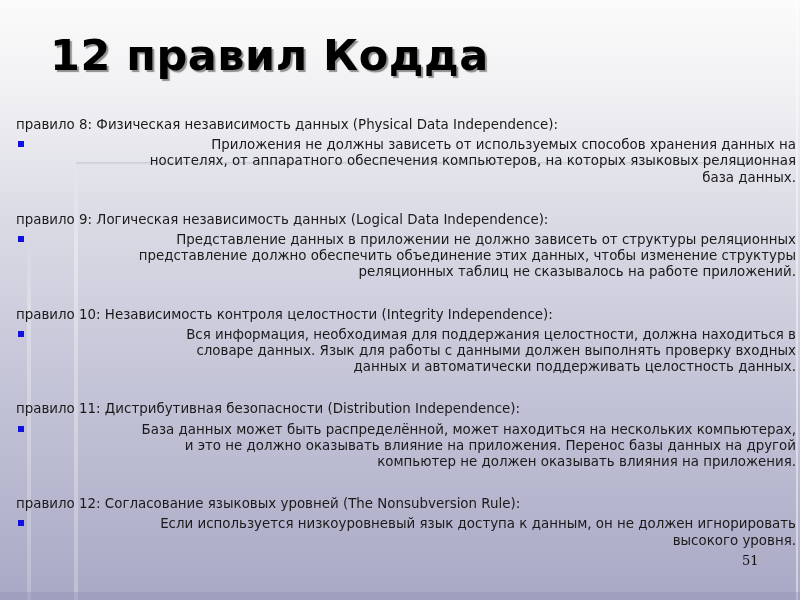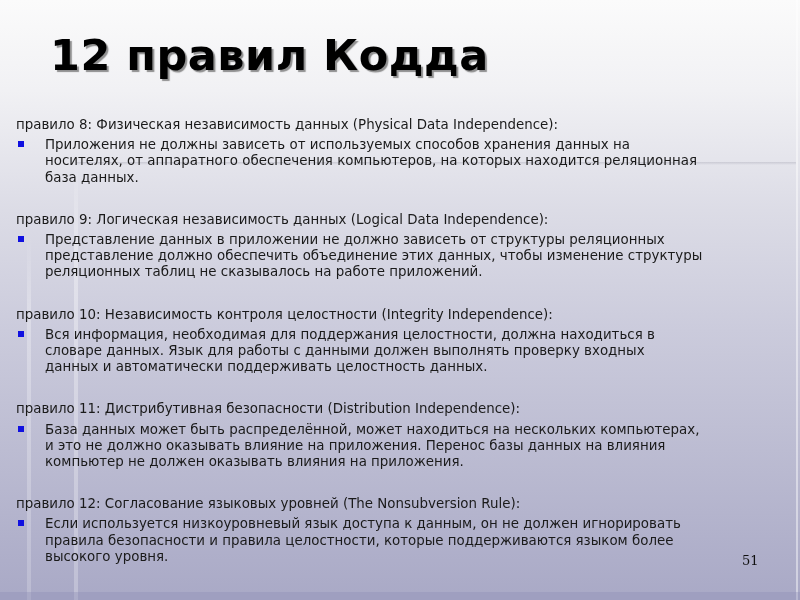--- a/index.html
+++ b/index.html
@@ -74,20 +74,21 @@
     .rule {
       margin: 0 0 26px 0;
     }
     .rule-heading {
       margin: 0 0 4px 0;
       white-space: nowrap;
     }
     .rule-body {
       position: relative;
       padding-left: 29px;
+      text-align: right;
     }
     .bullet {
       position: absolute;
       left: 2px;
       top: 4px;
       width: 6px;
       height: 6px;
       background: #1010e0;
     }
     .body-line {
@@ -115,21 +116,21 @@
 
   <h1 class="title">12 правил Кодда</h1>
 
   <div class="content">
 
     <div class="rule">
       <div class="rule-heading">правило 8: Физическая независимость данных (Physical Data Independence):</div>
       <div class="rule-body">
         <span class="bullet" style="background: rgb(16, 16, 224);"></span>
         <span class="body-line">Приложения не должны зависеть от используемых способов хранения данных на</span>
-        <span class="body-line">носителях, от аппаратного обеспечения компьютеров, на которых находится реляционная</span>
+        <span class="body-line">носителях, от аппаратного обеспечения компьютеров, на которых языковых реляционная</span>
         <span class="body-line">база данных.</span>
       </div>
     </div>
 
     <div class="rule">
       <div class="rule-heading">правило 9: Логическая независимость данных (Logical Data Independence):</div>
       <div class="rule-body">
         <span class="bullet" style="background: rgb(16, 16, 224);"></span>
         <span class="body-line">Представление данных в приложении не должно зависеть от структуры реляционных</span>
         <span class="body-line">представление должно обеспечить объединение этих данных, чтобы изменение структуры</span>
@@ -145,31 +146,30 @@
         <span class="body-line">словаре данных. Язык для работы с данными должен выполнять проверку входных</span>
         <span class="body-line">данных и автоматически поддерживать целостность данных.</span>
       </div>
     </div>
 
     <div class="rule">
       <div class="rule-heading">правило 11: Дистрибутивная безопасности (Distribution Independence):</div>
       <div class="rule-body">
         <span class="bullet" style="background: rgb(16, 16, 224);"></span>
         <span class="body-line">База данных может быть распределённой, может находиться на нескольких компьютерах,</span>
-        <span class="body-line">и это не должно оказывать влияние на приложения. Перенос базы данных на влияния</span>
+        <span class="body-line">и это не должно оказывать влияние на приложения. Перенос базы данных на другой</span>
         <span class="body-line">компьютер не должен оказывать влияния на приложения.</span>
       </div>
     </div>
 
     <div class="rule">
       <div class="rule-heading">правило 12: Согласование языковых уровней (The Nonsubversion Rule):</div>
       <div class="rule-body">
         <span class="bullet" style="background: rgb(16, 16, 224);"></span>
         <span class="body-line">Если используется низкоуровневый язык доступа к данным, он не должен игнорировать</span>
-        <span class="body-line">правила безопасности и правила целостности, которые поддерживаются языком более</span>
         <span class="body-line">высокого уровня.</span>
       </div>
     </div>
 
   </div>
 
   <div class="page-number">51</div>
 </div>
 
 </body></html>

